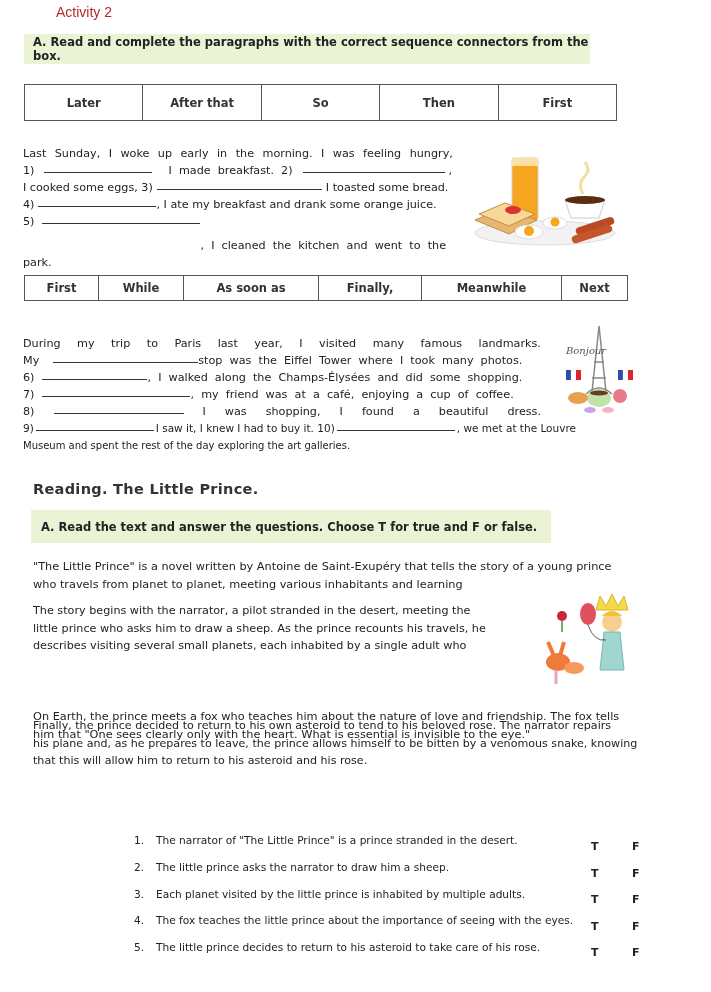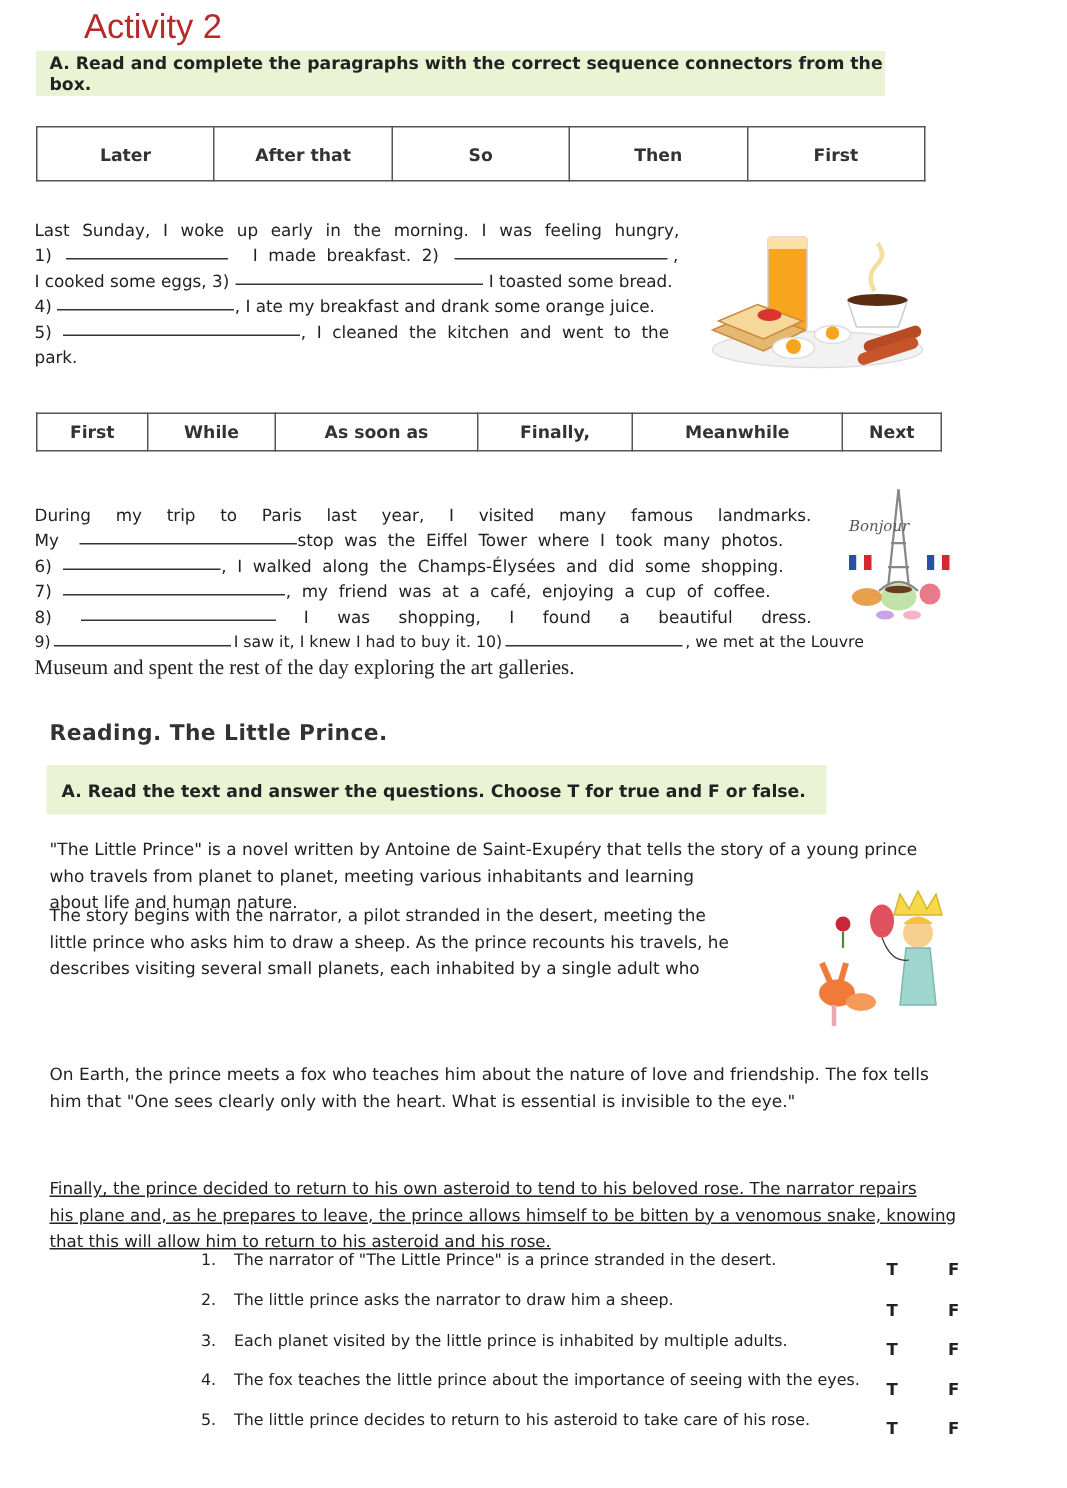--- a/index.html
+++ b/index.html
@@ -1,20 +1,20 @@
 <!DOCTYPE html>
 <html><head>
 <meta charset="utf-8">
 <style>
   * { box-sizing: border-box; margin: 0; padding: 0; }
   html, body { width: 711px; height: 992px; background: #ffffff; overflow: hidden; }
   body { position: relative; font-family: "DejaVu Sans", sans-serif; color: #222; }
   .abs { position: absolute; }
 
-  .activity-title { left: 56px; top: 4px; font-family: "Liberation Sans", sans-serif; font-size: 23px; color: #b52a2a; }
+  .activity-title { left: 56px; top: 4px; font-family: "Liberation Sans", sans-serif; font-size: 14px; color: #b52a2a; }
 
   .instruction-band { background: #eaf3d3; font-size: 11.5px; font-weight: bold; color: #222; padding-left: 9px; display: flex; align-items: center; }
 
   table.word-box { border-collapse: collapse; position: absolute; table-layout: fixed; }
   table.word-box td { border: 1px solid #555; text-align: center; font-size: 11.5px; font-weight: bold; color: #333; }
 
   .para { font-size: 11.2px; line-height: 17px; color: #222; }
   .line { display: flex; justify-content: space-between; white-space: nowrap; }
   .line.left { justify-content: flex-start; gap: 4px; }
   .blank { display: inline-block; border-bottom: 1px solid #333; height: 11px; vertical-align: baseline; }
@@ -80,21 +80,21 @@
     <span>I toasted some bread.</span>
   </div>
   <div class="line left">
     <span>4)</span>
     <span class="blank" style="width:118px;"></span>
     <span style="margin-left:-4px;">, I ate my breakfast and drank some orange juice.</span>
   </div>
   <div class="line left">
     <span>5)</span>
     <span class="blank" style="width:158px; margin-left:4px;"></span>
-    <span style="margin-left:-4px; white-space:pre;">,  I  cleaned  the  kitchen  and  went  to  the</span>
+    <span style="margin-left:-4px; white-space:pre;margin-top:24px;">,  I  cleaned  the  kitchen  and  went  to  the</span>
   </div>
   <div class="line left">
     <span>park.</span>
   </div>
 </div>
 
 <div class="abs" style="left:465px; top:150px; width:160px; height:100px;">
   <svg width="160" height="100" viewBox="0 0 160 100">
     <ellipse cx="80" cy="83" rx="70" ry="12" fill="#f2f2f2" stroke="#ddd"></ellipse>
 
@@ -177,21 +177,21 @@
 </div>
 <div class="abs para" style="left:23px; top:420px; width:620px; font-size:10.5px;">
   <div class="line left" style="gap:2px;">
     <span>9)</span>
     <span class="blank" style="width:118px;"></span>
     <span>I saw it, I knew I had to buy it. 10)</span>
     <span class="blank" style="width:118px;"></span>
     <span>, we met at the Louvre</span>
   </div>
 </div>
-<div class="abs para" style="left:23px; top:437px; font-size:14px;font-family:Liberation Serif, serif;">Museum and spent the rest of the day exploring the art galleries.</div>
+<div class="abs para" style="left:23px; top:437px; font-size:10px;">Museum and spent the rest of the day exploring the art galleries.</div>
 
 <div class="abs" style="left:556px; top:322px; width:86px; height:92px;">
   <svg width="86" height="92" viewBox="0 0 86 92">
     <path d="M43 4 L36 70 M43 4 L50 70 M38 40 L48 40 M36 56 L50 56" stroke="#888" stroke-width="1.5" fill="none"></path>
     <path d="M30 72 Q43 60 56 72" stroke="#888" stroke-width="1.5" fill="none"></path>
     <text x="10" y="32" font-family="DejaVu Serif, serif" font-style="italic" font-size="10" fill="#555">Bonjour</text>
     <rect x="10" y="48" width="5" height="10" fill="#2a4fa8"></rect>
       <rect x="15" y="48" width="5" height="10" fill="#ffffff" stroke="#ddd" stroke-width="0.3"></rect>
       <rect x="20" y="48" width="5" height="10" fill="#d8262f"></rect>
     <rect x="62" y="48" width="5" height="10" fill="#2a4fa8"></rect>
@@ -208,21 +208,20 @@
 
 <div class="abs reading-title">Reading. The Little Prince.</div>
 
 <div class="abs instruction-band" style="left:31px; top:510px; width:520px; height:33px; padding-left:10px;">
   <span>A. Read the text and answer the questions.  Choose T for true and F or false.</span>
 </div>
 
 <div class="abs story" style="left:33px; top:558px; width:640px;">
   <div>"The Little Prince" is a novel written by Antoine de Saint-Exupéry that tells the story of a young prince</div>
   <div>who travels from planet to planet, meeting various inhabitants and learning</div>
-  <div>about life and human nature.</div>
 </div>
 
 <div class="abs story" style="left:33px; top:602px; width:485px; text-align:justify; font-size:11.2px;">
   <div>The story begins with the narrator, a pilot stranded in the desert, meeting the</div>
   <div>little prince who asks him to draw a sheep. As the prince recounts his travels, he</div>
   <div>describes visiting several small planets, each inhabited by a single adult who</div>
 </div>
 
 <div class="abs" style="left:530px; top:592px; width:100px; height:100px;">
   <svg width="100" height="100" viewBox="0 0 100 100">
@@ -245,21 +244,21 @@
     <ellipse cx="44" cy="76" rx="10" ry="6" fill="#f59a5a"></ellipse>
     <path d="M26 78 L26 92" stroke="#e9a7b2" stroke-width="3"></path>
   </svg>
 </div>
 
 <div class="abs story" style="left:33px; top:708px; width:640px;">
   <div>On Earth, the prince meets a fox who teaches him about the nature of love and friendship. The fox tells</div>
   <div>him that "One sees clearly only with the heart. What is essential is invisible to the eye."</div>
 </div>
 
-<div class="abs story" style="left:33px; top:784px; width:640px; font-size:11.1px;text-decoration:underline;">
+<div class="abs story" style="left:33px; top:717px; width:640px; font-size:11.1px;">
   <div>Finally, the prince decided to return to his own asteroid to tend to his beloved rose. The narrator repairs</div>
   <div>his plane and, as he prepares to leave, the prince allows himself to be bitten by a venomous snake, knowing</div>
   <div>that this will allow him to return to his asteroid and his rose.</div>
 </div>
 
 <div class="q-row" style="top:834px;">
   <span class="q-num">1.</span>
   <span class="q-text">The narrator of "The Little Prince" is a prince stranded in the desert.</span>
 </div>
 <span class="tf" style="left:591px; top:840px;">T</span>

